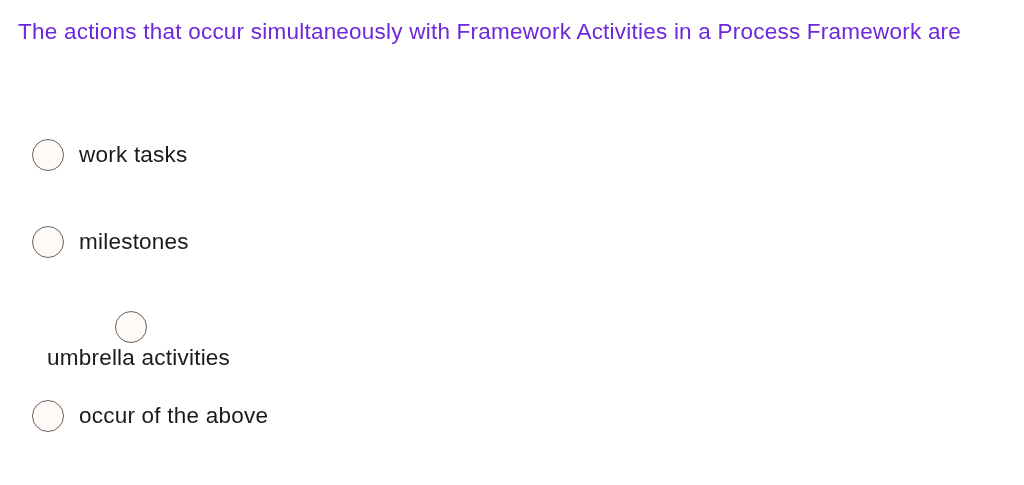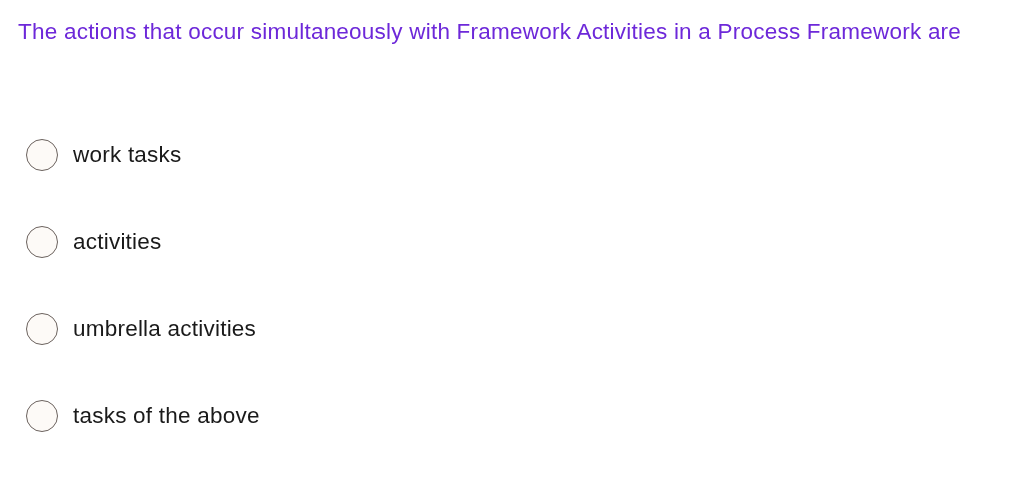--- a/index.html
+++ b/index.html
@@ -38,30 +38,30 @@
     position: absolute;
     left: 0;
     top: 0;
     width: 1024px;
     margin: 0;
     padding: 0;
     list-style: none;
   }
   .option-row {
     position: absolute;
-    left: 26px;
+    left: 32px;
     display: flex;
     align-items: center;
     height: 36px;
     cursor: pointer;
     justify-content: space-between;
   }
   .option-row[data-idx="0"] { top: 137px; }
   .option-row[data-idx="1"] { top: 224px; }
-  .option-row[data-idx="2"] { top: 311px; }
+  .option-row[data-idx="2"] { top: 311px; flex-direction: column; }
   .option-row[data-idx="3"] { top: 398px; }
 
   .radio-circle {
     flex: 0 0 auto;
     width: 32px;
     height: 32px;
     border-radius: 50%;
     border: 1.6px solid #6b625e;
     background: #fdfaf7;
     box-sizing: border-box;
@@ -86,28 +86,28 @@
 
   <ul class="options-list">
 
     <li class="option-row" data-idx="0">
       <span class="radio-circle"></span>
       <span class="option-label">work tasks</span>
     </li>
 
     <li class="option-row" data-idx="1">
       <span class="radio-circle"></span>
-      <span class="option-label">activities</span>
+      <span class="option-label">milestones</span>
     </li>
 
     <li class="option-row" data-idx="2">
       <span class="radio-circle"></span>
       <span class="option-label">umbrella activities</span>
     </li>
 
     <li class="option-row" data-idx="3">
       <span class="radio-circle"></span>
-      <span class="option-label">tasks of the above</span>
+      <span class="option-label">occur of the above</span>
     </li>
 
   </ul>
 
 </div>
 
 </body></html>

